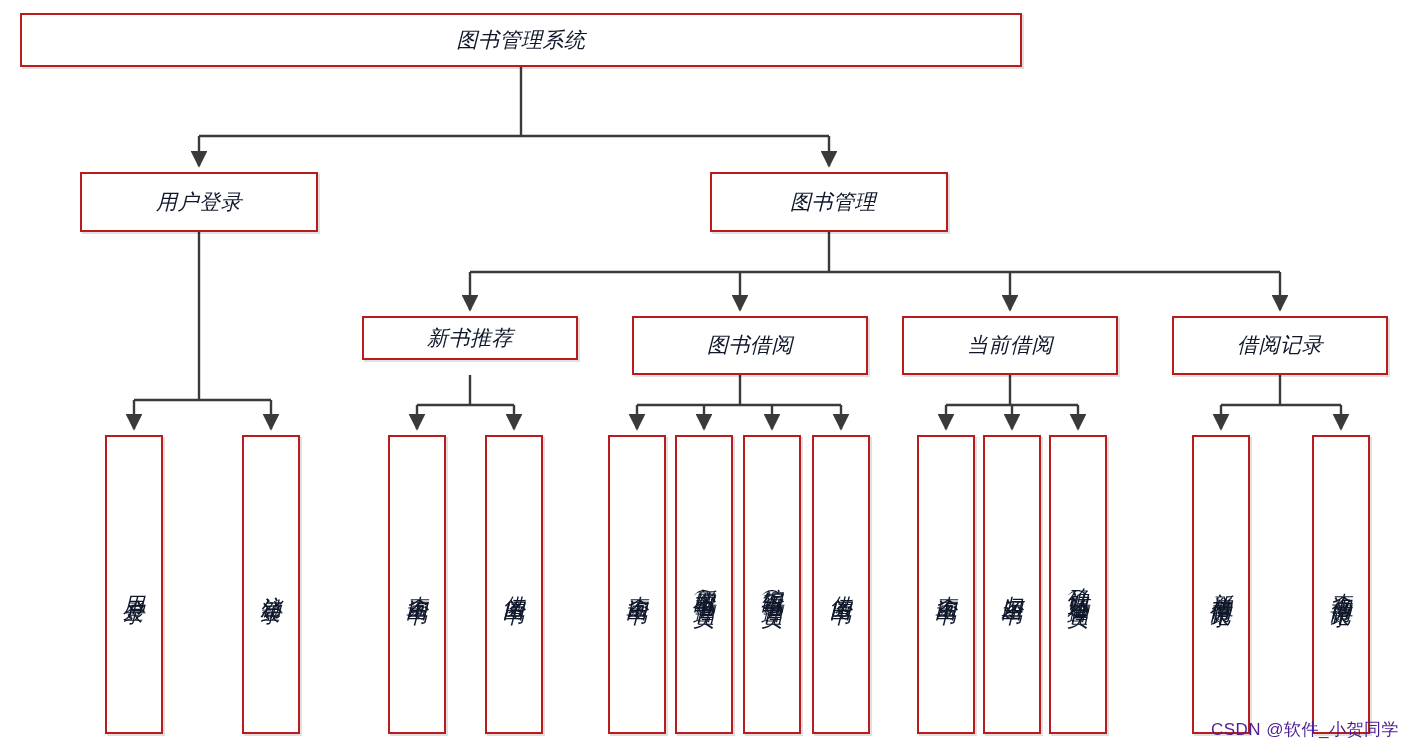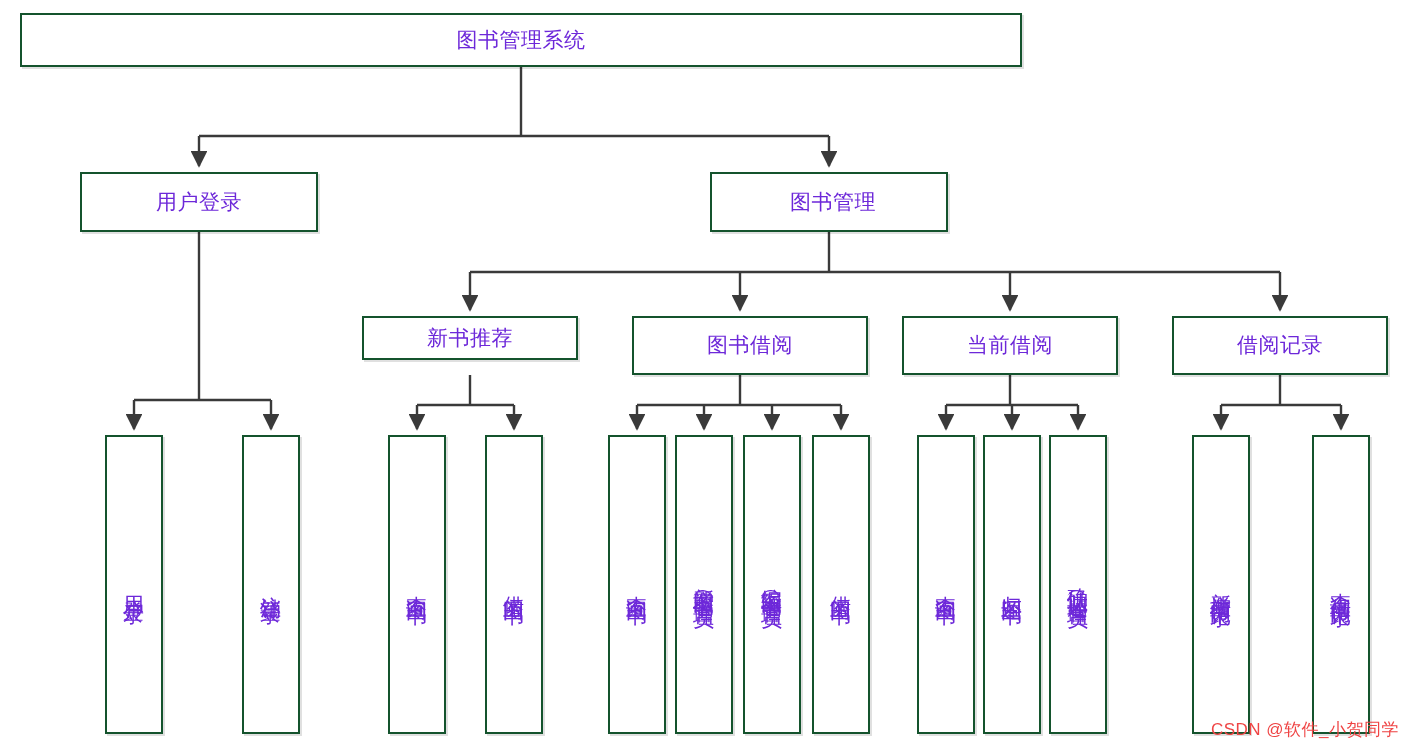--- a/index.html
+++ b/index.html
@@ -21,27 +21,28 @@
     position: absolute;
     left: 0;
     top: 0;
     width: 1405px;
     height: 747px;
     pointer-events: none;
   }
   .node {
     position: absolute;
     box-sizing: border-box;
-    border: 2px solid #14532d;
+    border: 2px solid #b91c1c;
     background: #ffffff;
     display: flex;
     align-items: center;
     justify-content: center;
-    color: #6d28d9;
+    color: #0f172a;
     box-shadow: 2px 2px 0 rgba(0,0,0,0.12);
+    font-style: italic;
   }
   .node .lbl {
     display: block;
     text-align: center;
     line-height: 1.18;
     letter-spacing: 0.5px;
   }
   .node.horiz .lbl {
     writing-mode: horizontal-tb;
     font-size: 21px;
@@ -57,21 +58,21 @@
     font-size: 21px;
     letter-spacing: 3px;
     line-height: 1.1;
     max-height: 100%;
   }
   #watermark {
     position: absolute;
     right: 6px;
     bottom: 6px;
     font-size: 17px;
-    color: #ef4444;
+    color: #4c1d95;
     letter-spacing: 0.5px;
     white-space: nowrap;
     user-select: none;
   }
 </style>
 </head>
 <body>
 
 <div id="canvas">
 

